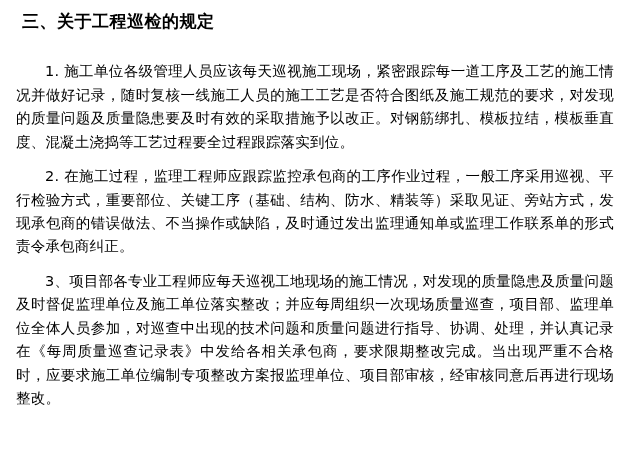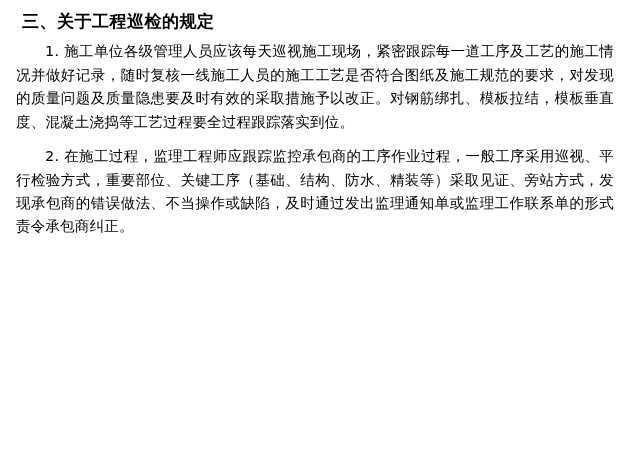--- a/index.html
+++ b/index.html
@@ -18,21 +18,21 @@
     width: 636px;
     height: 475px;
     box-sizing: border-box;
     padding: 6px 22px 0 16px;
     position: relative;
   }
   .doc-heading {
     font-size: 17px;
     font-weight: 700;
     letter-spacing: 0.5px;
-    margin: 4px 0 8px 6px;
+    margin: 4px 0 28px 6px;
     line-height: 1.3;
     white-space: nowrap;
   }
   .para {
     font-size: 14.5px;
     line-height: 1.62;
     text-align: justify;
     text-justify: inter-ideograph;
     margin: 0 0 10px 0;
     text-indent: 2em;
@@ -46,14 +46,15 @@
 <body>
 
 <div class="page">
 
   <div class="doc-heading">三、关于工程巡检的规定</div>
 
   <p class="para tight">1. 施工单位各级管理人员应该每天巡视施工现场，紧密跟踪每一道工序及工艺的施工情况并做好记录，随时复核一线施工人员的施工工艺是否符合图纸及施工规范的要求，对发现的质量问题及质量隐患要及时有效的采取措施予以改正。对钢筋绑扎、模板拉结，模板垂直度、混凝土浇捣等工艺过程要全过程跟踪落实到位。</p>
 
   <p class="para tight">2. 在施工过程，监理工程师应跟踪监控承包商的工序作业过程，一般工序采用巡视、平行检验方式，重要部位、关键工序（基础、结构、防水、精装等）采取见证、旁站方式，发现承包商的错误做法、不当操作或缺陷，及时通过发出监理通知单或监理工作联系单的形式责令承包商纠正。</p>
 
+  <p class="para">3、项目部各专业工程师应每天巡视工地现场的施工情况，对发现的质量隐患及质量问题及时督促监理单位及施工单位落实整改；并应每周组织一次现场质量巡查，项目部、监理单位全体人员参加，对巡查中出现的技术问题和质量问题进行指导、协调、处理，并认真记录在《每周质量巡查记录表》中发给各相关承包商，要求限期整改完成。当出现严重不合格时，应要求施工单位编制专项整改方案报监理单位、项目部审核，经审核同意后再进行现场整改。</p>
 
 </div>
 
 </body></html>

